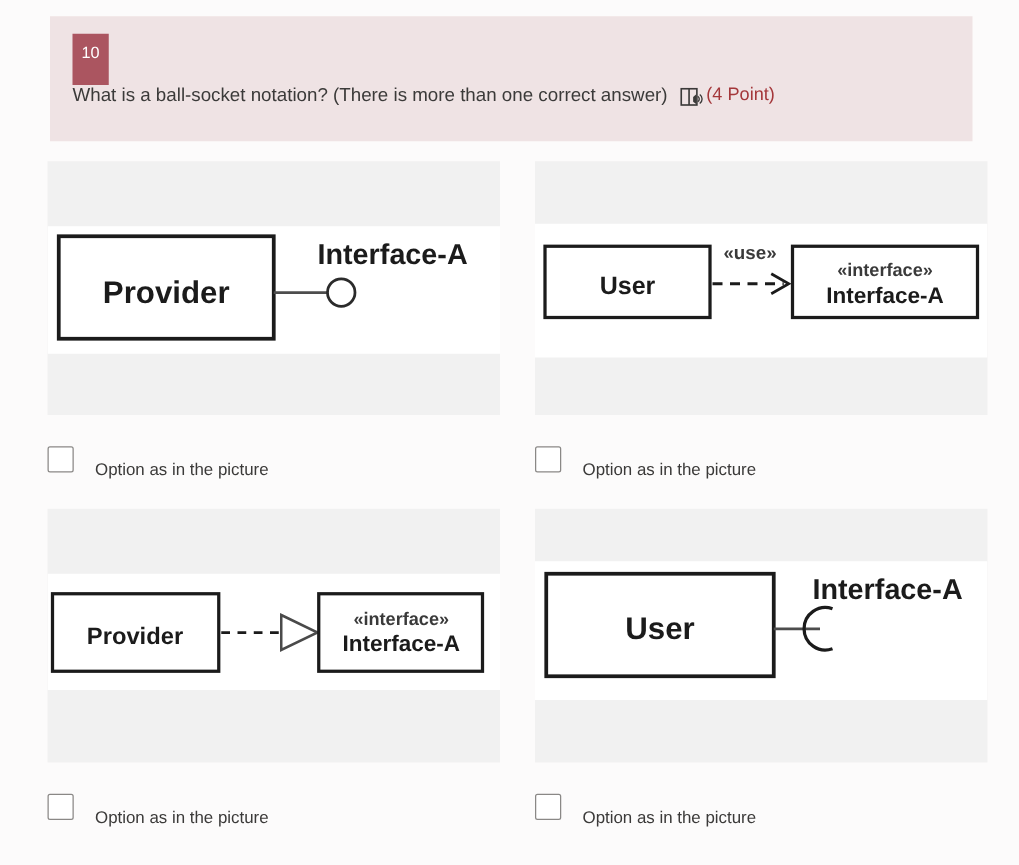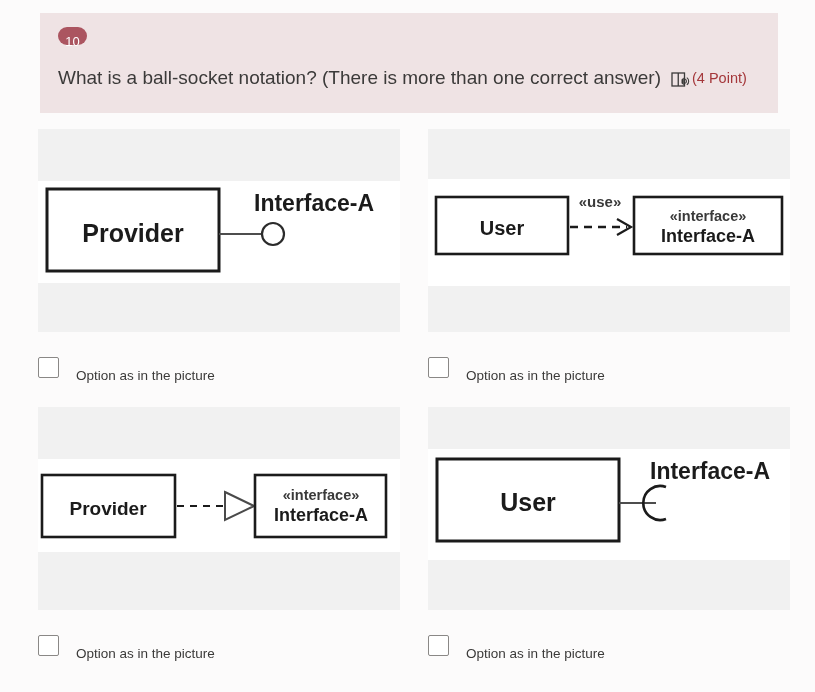--- a/index.html
+++ b/index.html
@@ -22,40 +22,39 @@
     top: 13px;
     width: 738px;
     height: 100px;
     background: #efe3e4;
   }
   .q-number-badge {
     position: absolute;
     left: 18px;
     top: 14px;
     width: 29px;
-    height: 18px;
+    height: 41px;
     background: #ab5560;
     color: #ffffff;
     font-size: 13px;
     line-height: 29px;
     text-align: center;
     font-family: "Liberation Sans", sans-serif;
-    border-radius: 14px;
   }
   .q-text-row {
     position: absolute;
     left: 18px;
     top: 54px;
     right: 10px;
     display: flex;
     align-items: center;
     white-space: nowrap;
   }
   .q-text {
-    font-size: 19px;
+    font-size: 15px;
     color: #3b3a39;
     font-family: "Liberation Sans", sans-serif;
   }
   .immersive-reader-icon {
     display: inline-block;
     margin-left: 10px;
     margin-right: 1px;
     width: 20px;
     height: 18px;
     position: relative;

